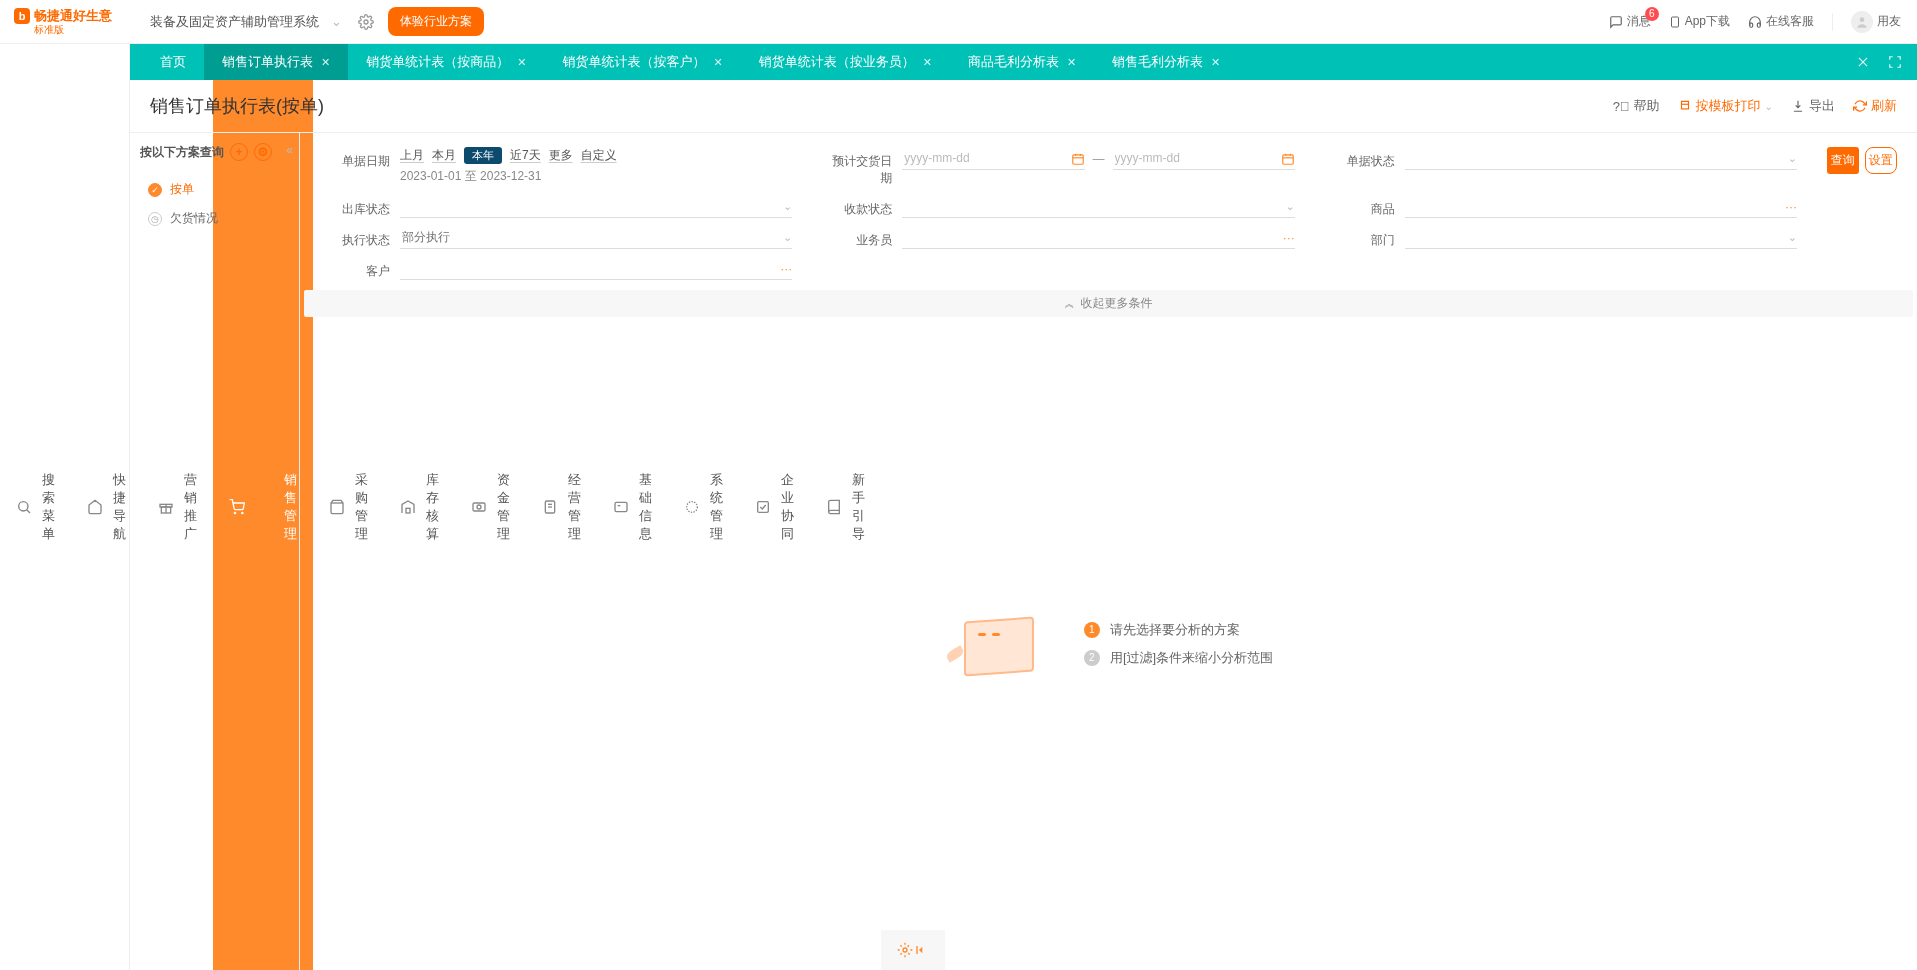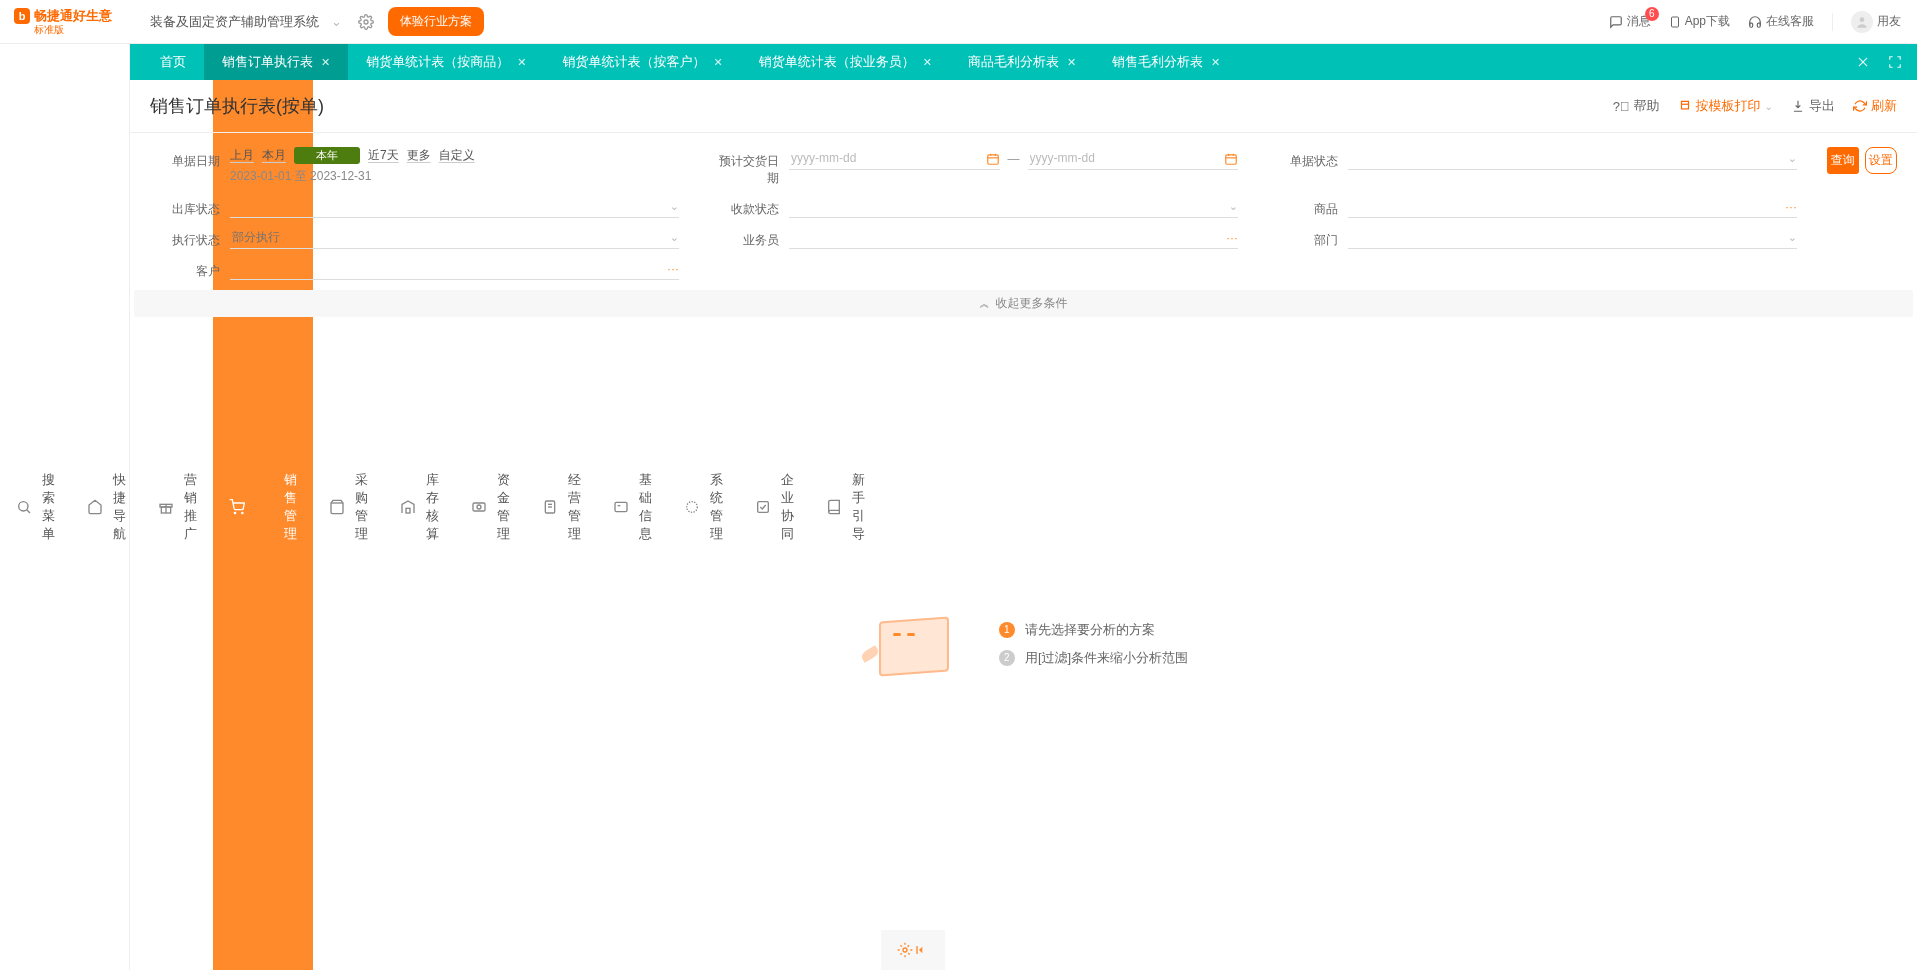--- a/index.html
+++ b/index.html
@@ -62,21 +62,21 @@
 .scheme-item .clock { width:14px; height:14px; border-radius:50%; border:1px solid #ccc; display:flex; align-items:center; justify-content:center; font-size:9px; color:#aaa;}
 
 .filter-area { flex:1; display:flex; flex-direction:column; min-width:0;}
 .filter-grid { display:grid; grid-template-columns: repeat(3, 1fr) 70px; gap: 8px 30px; padding:14px 20px 10px 20px; align-items:start;}
 .filter-cell { display:flex; align-items:flex-start; gap:10px;}
 .filter-cell.btns { flex-direction:row; gap:6px; align-items:stretch;}
 .f-label { width:70px; text-align:right; color:#666; font-size:12px; padding-top:6px; flex-shrink:0;}
 .f-control { flex:1; min-width:0;}
 .date-row { display:flex; gap:8px; align-items:center; flex-wrap:wrap; font-size:12px;}
 .date-link { color:#555; cursor:pointer; text-decoration:underline; text-underline-offset:3px; text-decoration-color:#ccc;}
-.date-pill { background:#4d7c0f; color:#fff; border-radius:3px; padding:1px 22px; font-size:11px; cursor:pointer;}
+.date-pill { background:#0c4a6e; color:#fff; border-radius:3px; padding:1px 8px; font-size:11px; cursor:pointer;}
 .date-range-text { color:#888; font-size:12px; margin-top:4px;}
 .input-line { border:none; border-bottom:1px solid #ddd; width:100%; padding:4px 20px 4px 2px; font-size:12px; color:#737373; outline:none; background:transparent;}
 .input-wrap { position:relative; display:flex; align-items:center;}
 .input-wrap .suffix { position:absolute; right:0; color:#ff8a2b; font-size:12px; cursor:pointer;}
 .input-wrap .caret-suffix { position:absolute; right:0; color:#bbb; font-size:11px; cursor:pointer;}
 .input-wrap .cal { position:absolute; right:0; color:#ff8a2b; cursor:pointer;}
 .date-pair { display:flex; align-items:center; gap:8px;}
 .date-pair .input-wrap { flex:1; }
 .dash { color:#999; }
 .btn-query { background:#ff6a00; color:#fff; border:none; border-radius:3px; padding:5px 0; font-size:12px; cursor:pointer; width:54px; text-align:center;}
@@ -368,20 +368,38 @@
                   <path d="M3.5 9a9 9 0 0 1 14.8-3L23 10M1 14l4.7 4a9 9 0 0 0 14.8-3"></path>
                 </svg>
               </span>
               <span>刷新</span>
             </div>
         </div>
       </div>
 
       <div class="content-row">
 
+        <div class="scheme-panel">
+          <div class="scheme-head">
+            <span>按以下方案查询</span>
+            <span class="circ">+</span>
+            <span class="circ gear2">⚙</span>
+          </div>
+          <span class="collapse-chev">«</span>
+          <div class="scheme-list">
+            <div class="scheme-item active">
+              <span class="dot">✓</span>
+              <span>按单</span>
+            </div>
+            <div class="scheme-item">
+              <span class="clock">◷</span>
+              <span>欠货情况</span>
+            </div>
+          </div>
+        </div>
 
         <div class="filter-area">
           <div class="filter-grid">
 
             <div class="filter-cell">
               <div class="f-label">单据日期</div>
               <div class="f-control">
                 <div class="date-row">
                   <span class="date-link">上月</span>
                   <span class="date-link">本月</span>

